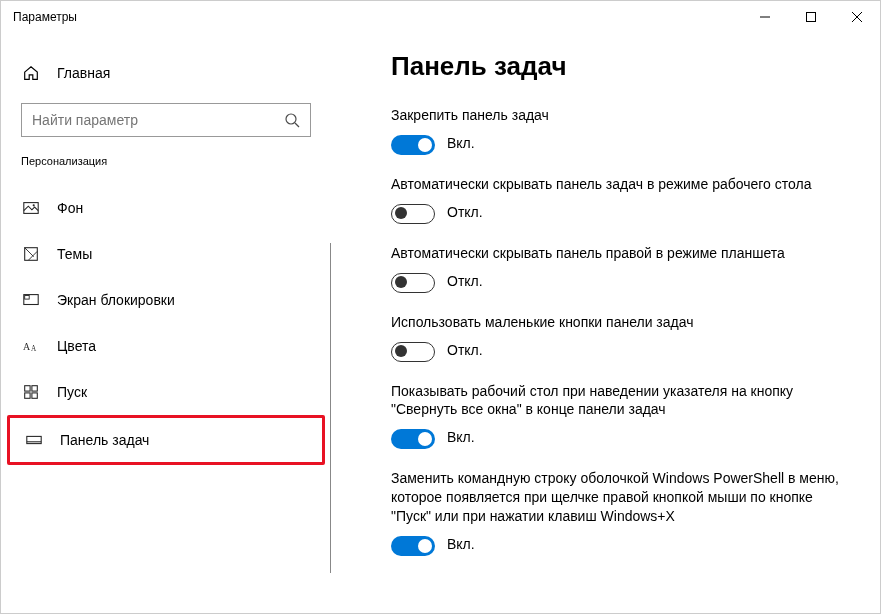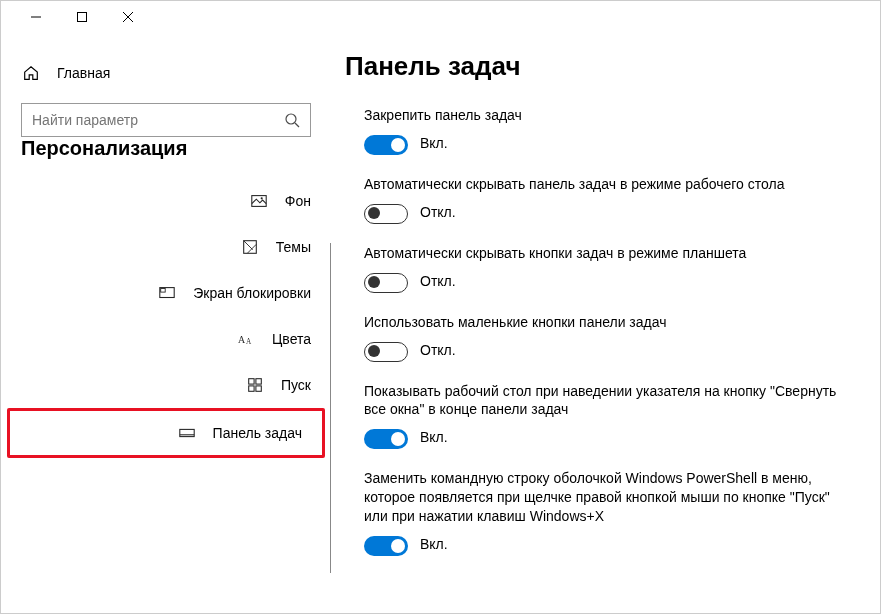--- a/index.html
+++ b/index.html
@@ -3,51 +3,52 @@
   <meta charset="utf-8">
   <style>
     * { box-sizing: border-box; margin: 0; padding: 0; }
     body { font-family: "Segoe UI", Tahoma, sans-serif; font-size: 14px; color: #000; background: #fff; width: 881px; height: 614px; overflow: hidden; }
     .window { width: 100%; height: 100%; display: flex; flex-direction: column; border: 1px solid #ccc; }
     .titlebar { height: 32px; display: flex; align-items: center; padding-left: 12px; background: #fff; }
     .titlebar-title { font-size: 12px; flex: 1; }
     .titlebar-controls { display: flex; }
     .titlebar-btn { width: 46px; height: 32px; display: flex; align-items: center; justify-content: center; color: #000; }
     .titlebar-btn svg { width: 10px; height: 10px; }
-    .content { flex: 1; display: flex; overflow: hidden; }
+    .content { flex: 1; display: flex; overflow: hidden; gap: 46px; }
     .sidebar { width: 330px; padding: 20px 0 0 0; display: flex; flex-direction: column; position: relative; }
     .home-row { display: flex; align-items: center; padding: 0 20px; height: 40px; margin-bottom: 10px; }
     .home-row .icon { width: 20px; height: 20px; margin-right: 16px; display: flex; align-items: center; justify-content: center; }
-    .search-box { margin: 0 20px 0 20px; height: 34px; border: 1px solid #999; display: flex; align-items: center; padding: 16px 10px; }
+    .search-box { margin: 0 20px 18px 20px; height: 34px; border: 1px solid #999; display: flex; align-items: center; padding: 16px 10px; }
     .search-box input { flex: 1; border: none; outline: none; font-size: 14px; background: transparent; }
     .search-box .icon { width: 16px; height: 16px; opacity: 0.7; }
-    .section-title { font-weight: 700; font-size: 20px; padding: 0 20px; margin-bottom: 18px; }
+    .section-title { font-weight: 400; font-size: 11px; padding: 0 20px; margin-bottom: 18px; }
     .nav-list { display: flex; flex-direction: column; }
-    .nav-item { display: flex; align-items: center; height: 46px; padding: 0 20px; cursor: default; justify-content: flex-end; }
+    .nav-item { display: flex; align-items: center; height: 46px; padding: 0 20px; cursor: default; }
     .nav-item .icon { width: 20px; height: 20px; margin-right: 16px; display: flex; align-items: center; justify-content: center; opacity: 0.85; }
     .nav-item.selected { border: 3px solid #e81123; border-radius: 2px; margin: 0 6px 0 6px; padding-left: 14px; height: 50px; }
     .sidebar-divider { position: absolute; right: 0; top: 210px; width: 1px; height: 330px; background: #888; }
     .main { flex: 1; padding: 18px 30px 10px 14px; overflow-y: auto; }
     .page-title { font-size: 26px; font-weight: 600; margin-bottom: 24px; }
-    .setting { margin-bottom: 20px; margin-left: 19px; }
+    .setting { margin-bottom: 20px; }
     .setting-label { font-size: 14px; line-height: 1.35; margin-bottom: 10px; }
     .toggle-row { display: flex; align-items: flex-start; gap: 12px; }
     .toggle { width: 44px; height: 20px; border-radius: 10px; position: relative; }
     .toggle.on { background: #0078d7; }
     .toggle.on::after { content: ""; position: absolute; right: 3px; top: 3px; width: 14px; height: 14px; border-radius: 50%; background: #fff; }
     .toggle.off { background: #fff; border: 1.5px solid #333; }
     .toggle.off::after { content: ""; position: absolute; left: 3px; top: 2.5px; width: 12px; height: 12px; border-radius: 50%; background: #333; }
     .toggle-text { font-size: 14px; }
     svg { display: block; }
   </style>
 </head>
 <body>
 
 <div class="window">
   <div class="titlebar">
+    <div class="titlebar-title">Параметры</div>
     <div class="titlebar-controls">
       <div class="titlebar-btn">
         <svg viewBox="0 0 10 10">
             <line x1="0" y1="5" x2="10" y2="5" stroke="#000" stroke-width="1"></line>
           </svg>
       </div>
       <div class="titlebar-btn">
         <svg viewBox="0 0 10 10">
             <rect x="0.5" y="0.5" width="9" height="9" fill="none" stroke="#000" stroke-width="1"></rect>
           </svg>
@@ -159,21 +160,21 @@
 
       <div class="setting">
         <div class="setting-label">Автоматически скрывать панель задач в режиме рабочего стола</div>
         <div class="toggle-row">
           <div class="toggle off"></div>
           <div class="toggle-text">Откл.</div>
         </div>
       </div>
 
       <div class="setting">
-        <div class="setting-label">Автоматически скрывать кнопки задач в режиме планшета</div>
+        <div class="setting-label">Автоматически скрывать панель правой в режиме планшета</div>
         <div class="toggle-row">
           <div class="toggle off"></div>
           <div class="toggle-text">Откл.</div>
         </div>
       </div>
 
       <div class="setting">
         <div class="setting-label">Использовать маленькие кнопки панели задач</div>
         <div class="toggle-row">
           <div class="toggle off"></div>

